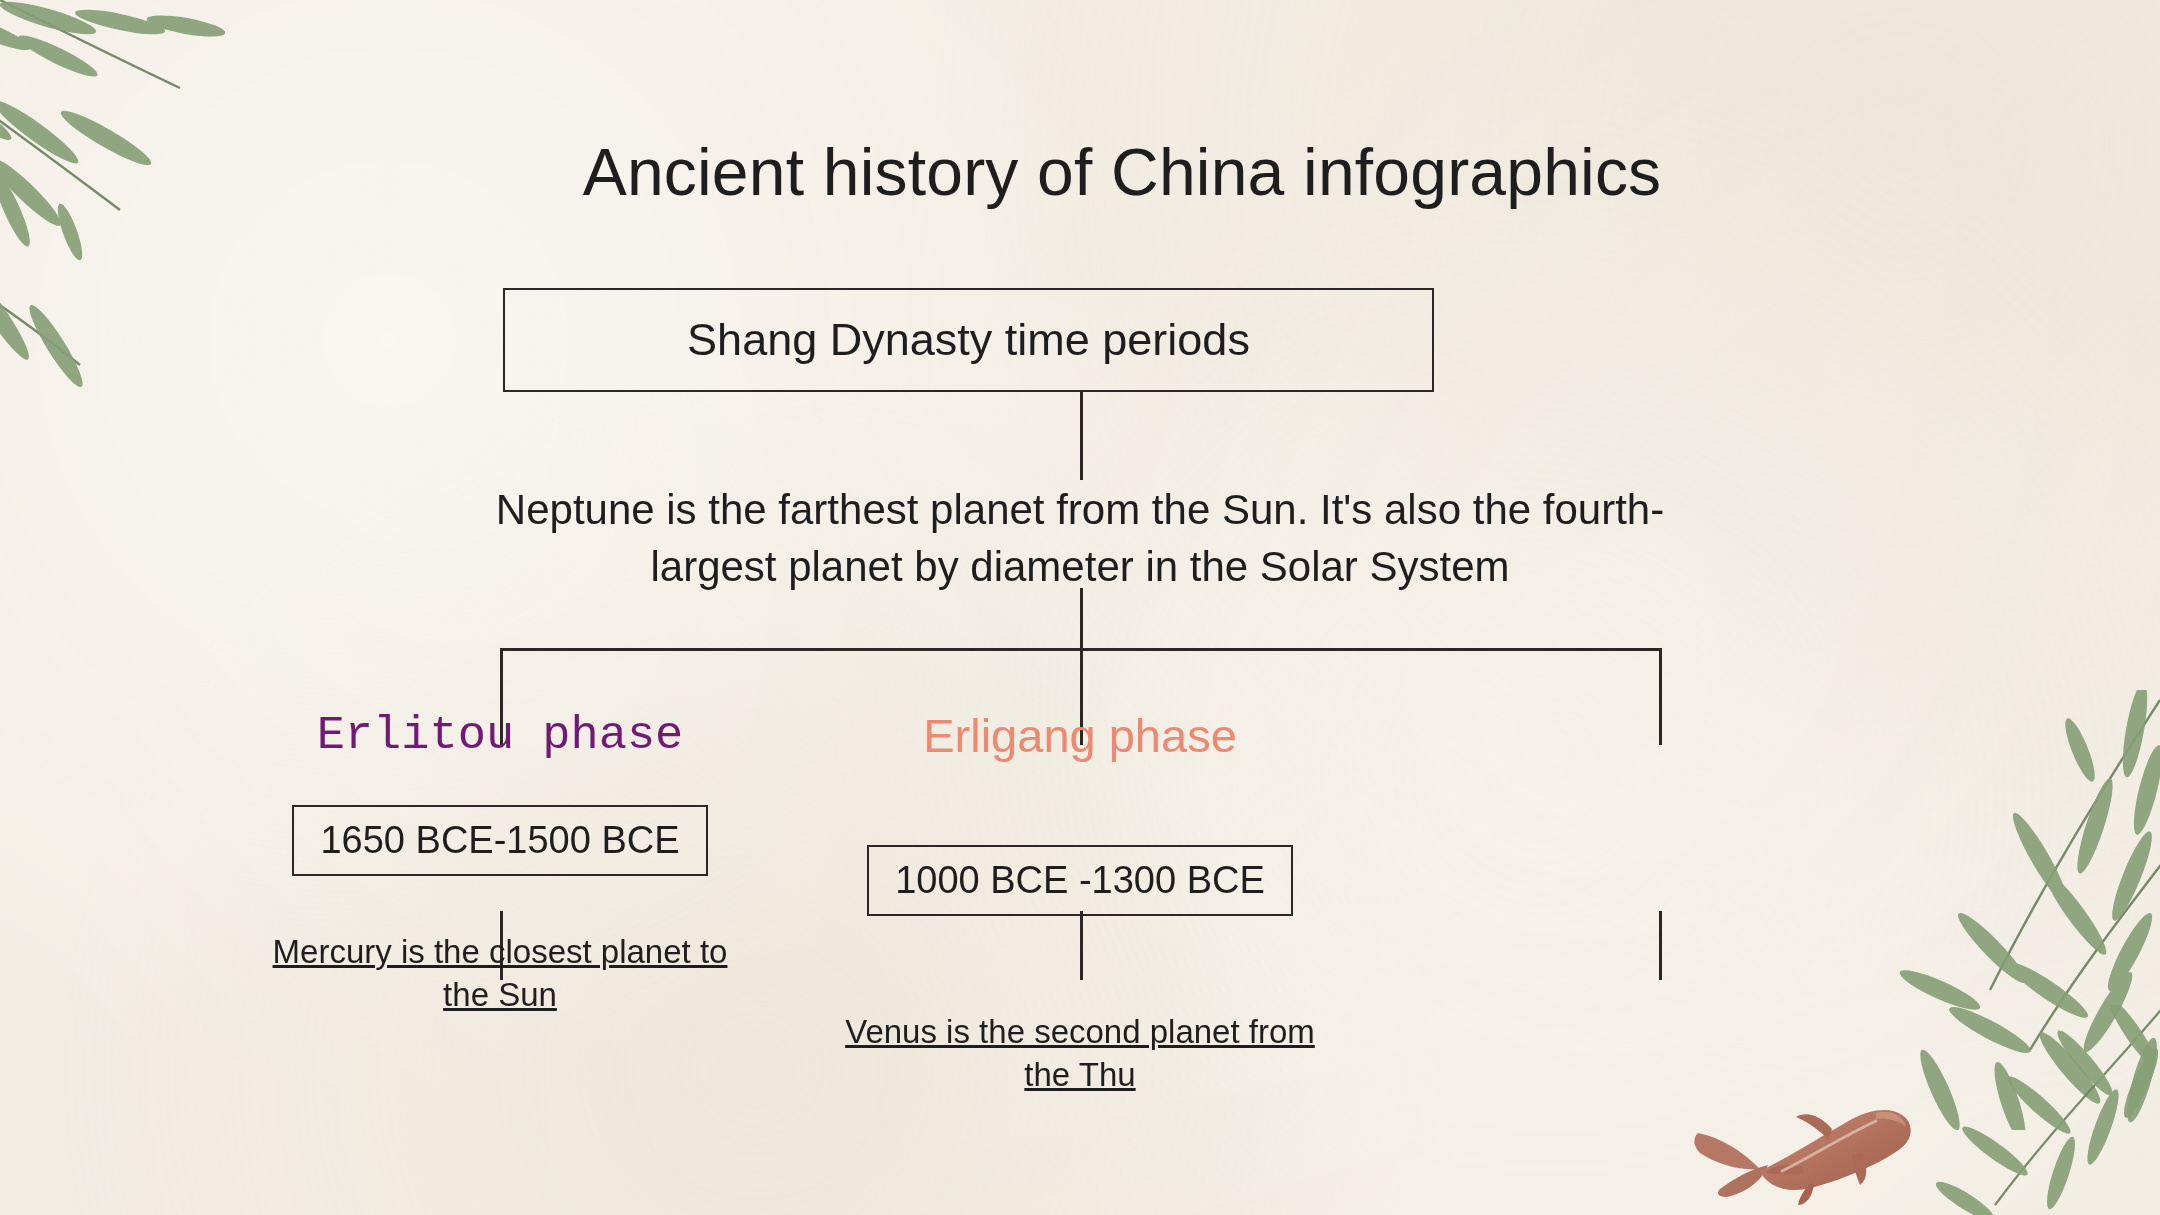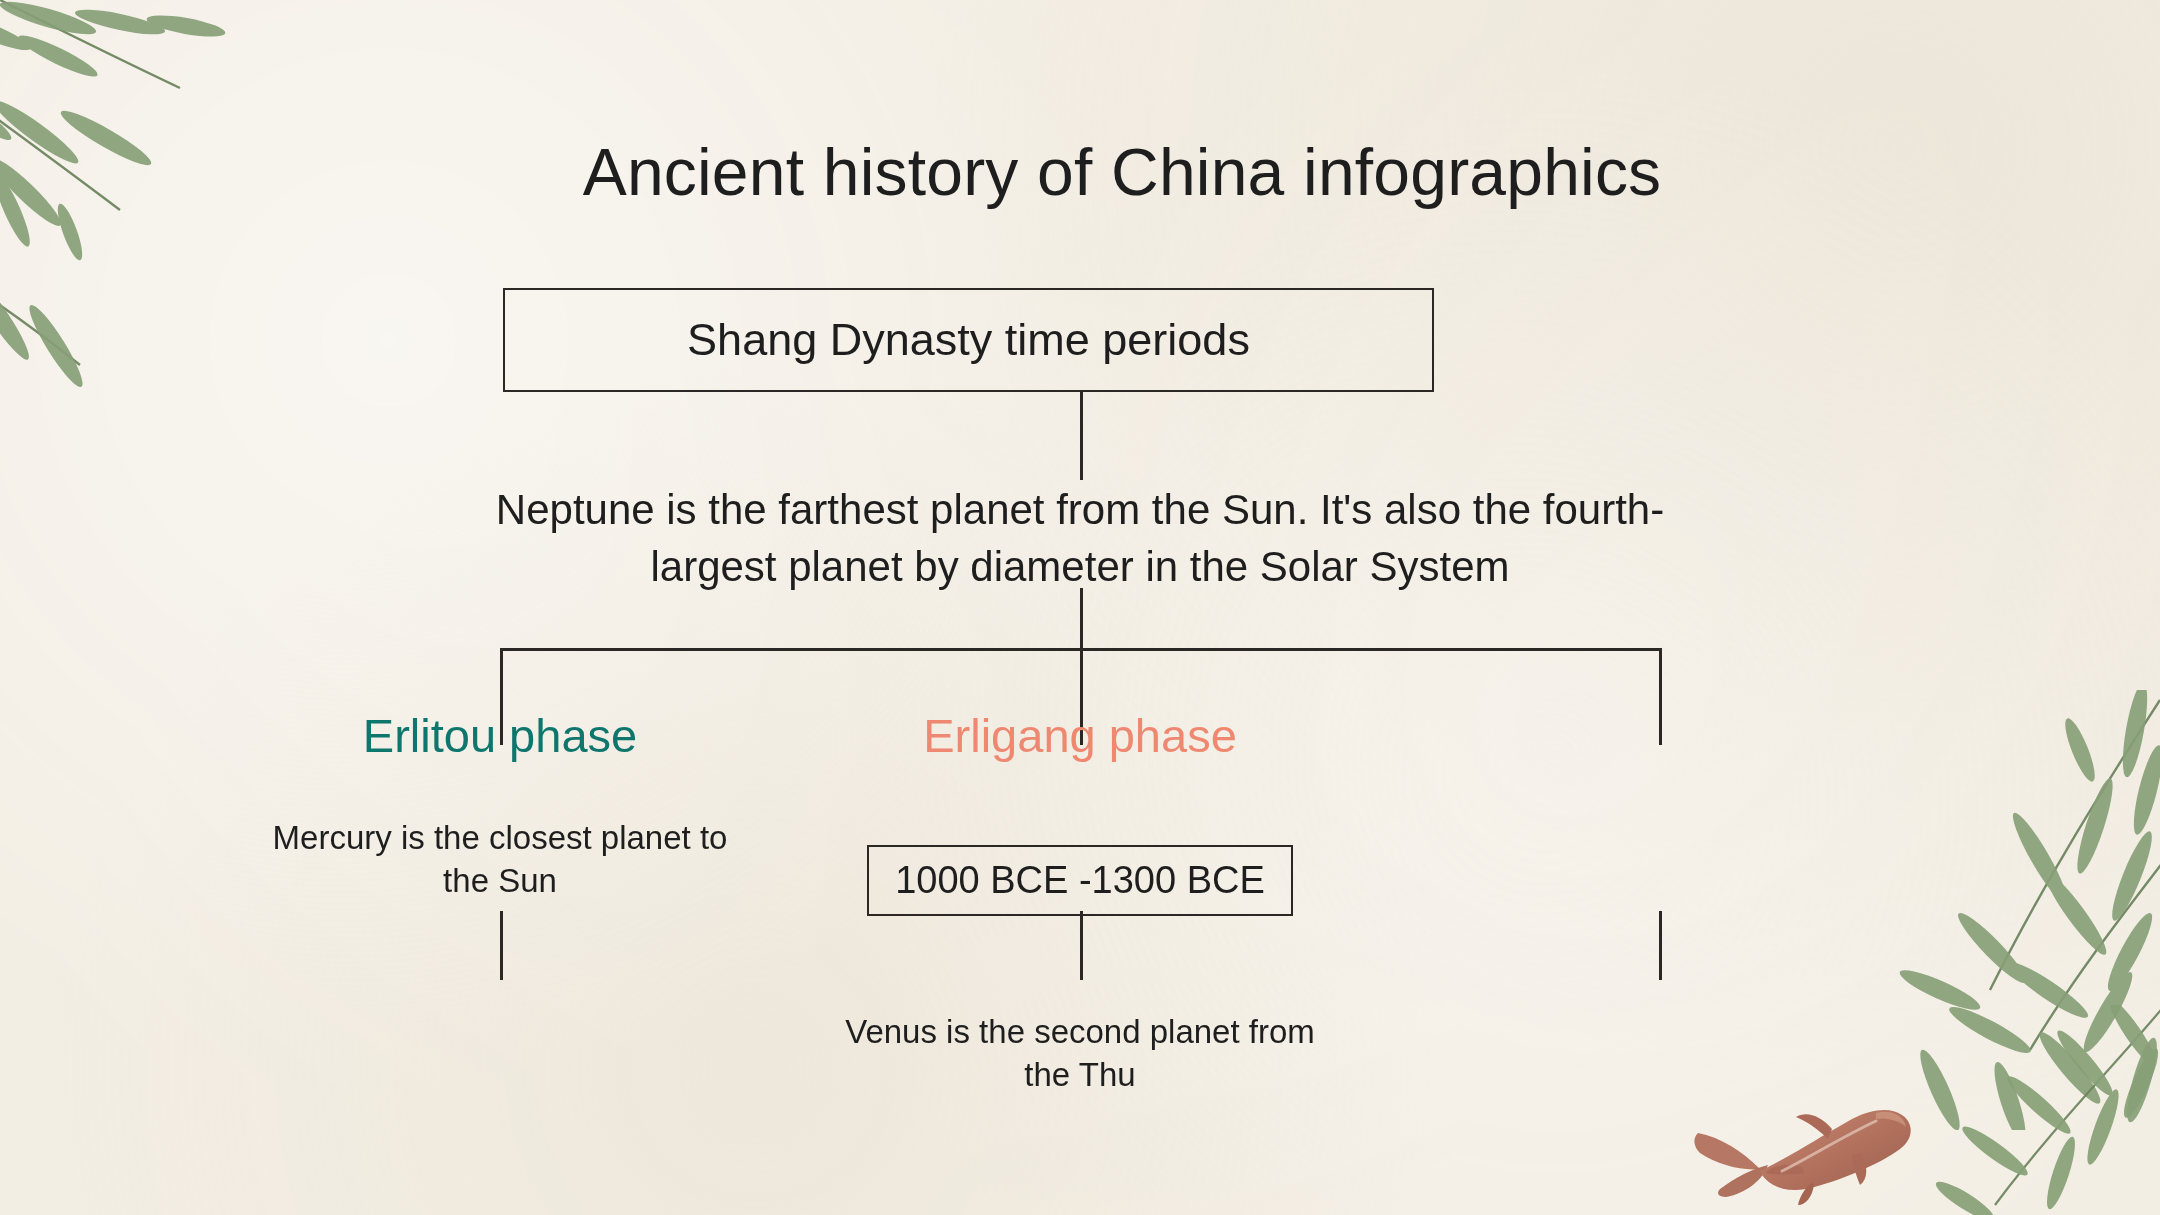--- a/index.html
+++ b/index.html
@@ -133,20 +133,21 @@
     white-space: nowrap;
   }
 
   .phase-desc {
     margin-top: 54px;
     text-align: center;
     font-size: 33px;
     line-height: 1.32;
     color: #1e1e1e;
     width: 480px;
+    text-decoration: underline;
   }
 
   
   .decor { position: absolute; pointer-events: none; }
   #decor-olive-topleft   { left: -70px;  top: -40px;  width: 420px;  height: 440px; }
   #decor-olive-right     { left: 1880px; top: 690px;  width: 300px;  height: 440px; }
   #decor-olive-botright  { left: 1935px; top: 1005px; width: 240px;  height: 215px; }
   #decor-koi             { left: 1690px; top: 1085px; width: 235px;  height: 125px; }
 </style>
 </head>
@@ -269,21 +270,24 @@
   <div class="line-v" id="conn-branch-1"></div>
   <div class="line-v" id="conn-branch-2"></div>
   <div class="line-v" id="conn-branch-3"></div>
   <div class="line-v" id="conn-date-1"></div>
   <div class="line-v" id="conn-date-2"></div>
   <div class="line-v" id="conn-date-3"></div>
 
   <div id="root-desc">Neptune is the farthest planet from the Sun. It's also the fourth-largest planet by diameter in the Solar System</div>
 
   <div class="phase-col" id="phase-col-0">
-    <div class="phase-title" style="color: #0f766e;">Erlitou phase</div>
+    <div class="phase-title" style="color: #701a75; font-family: Liberation Mono, monospace;">Erlitou phase</div>
+    <div class="date-box">
+      <span class="date-label">1650 BCE-1500 BCE</span>
+    </div>
     <div class="phase-desc">Mercury is the closest planet to the Sun</div>
   </div>
 
   <div class="phase-col" id="phase-col-1">
     <div class="phase-title" style="color: rgb(239, 136, 112);">Erligang phase</div>
     <div class="date-box">
       <span class="date-label">1000 BCE -1300 BCE</span>
     </div>
     <div class="phase-desc">Venus is the second planet from the Thu</div>
   </div>

